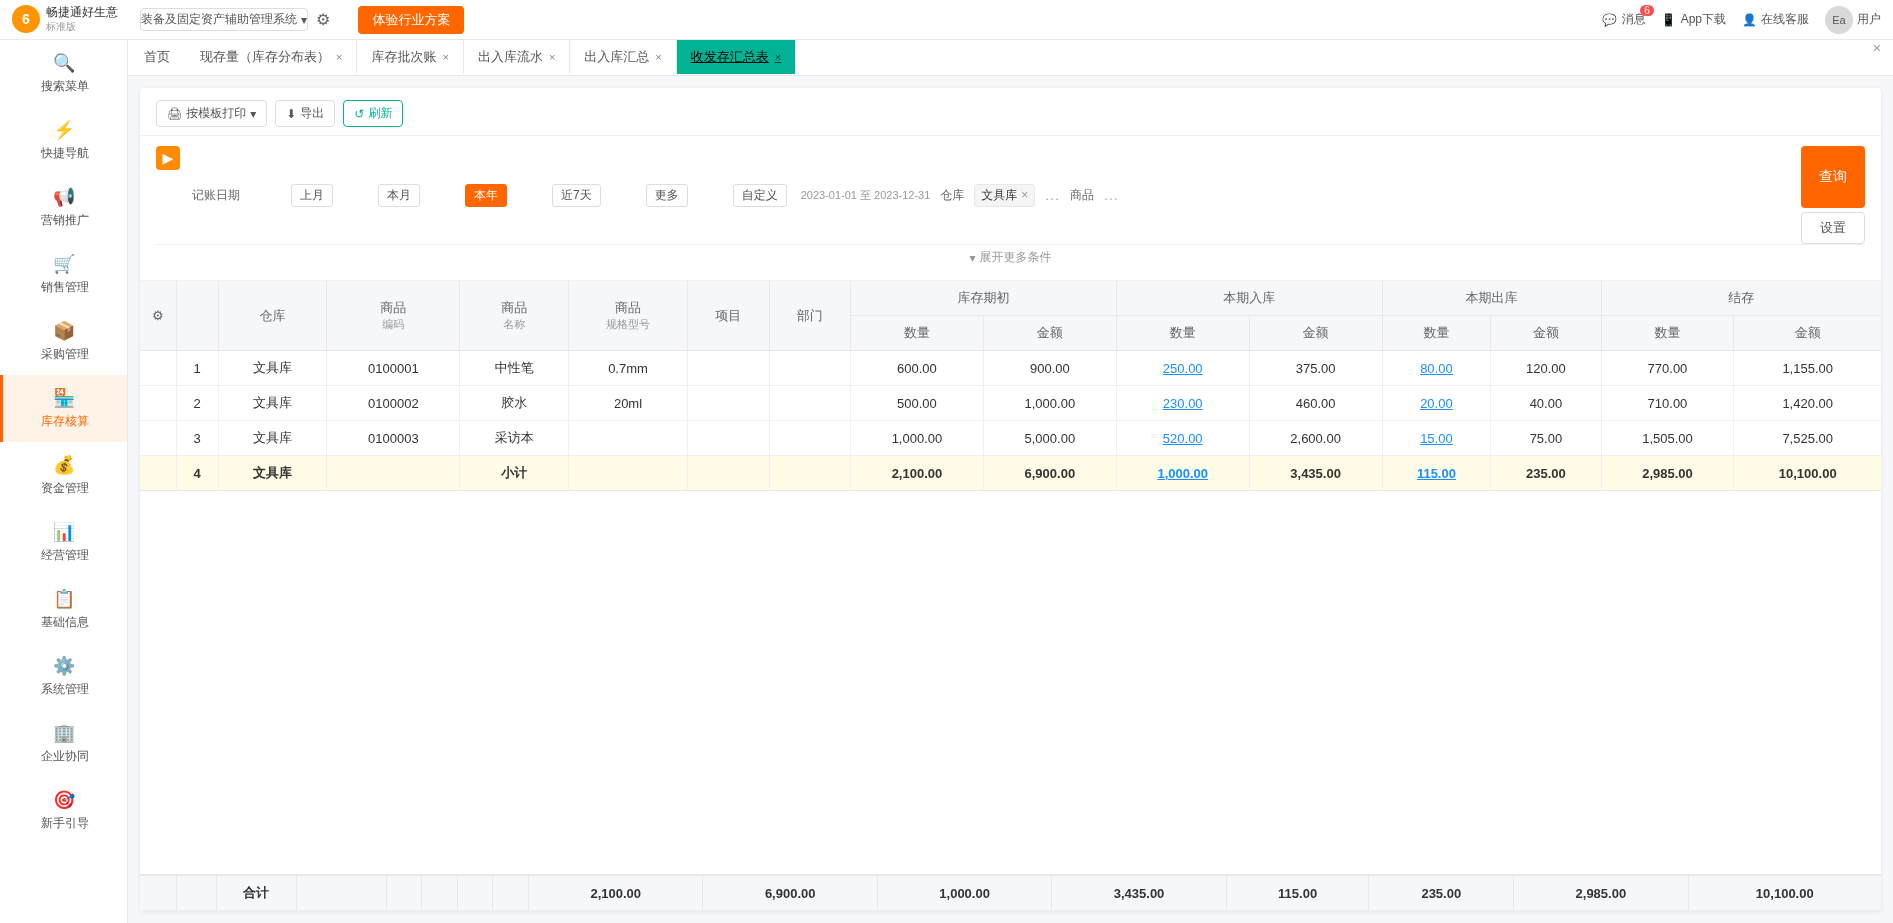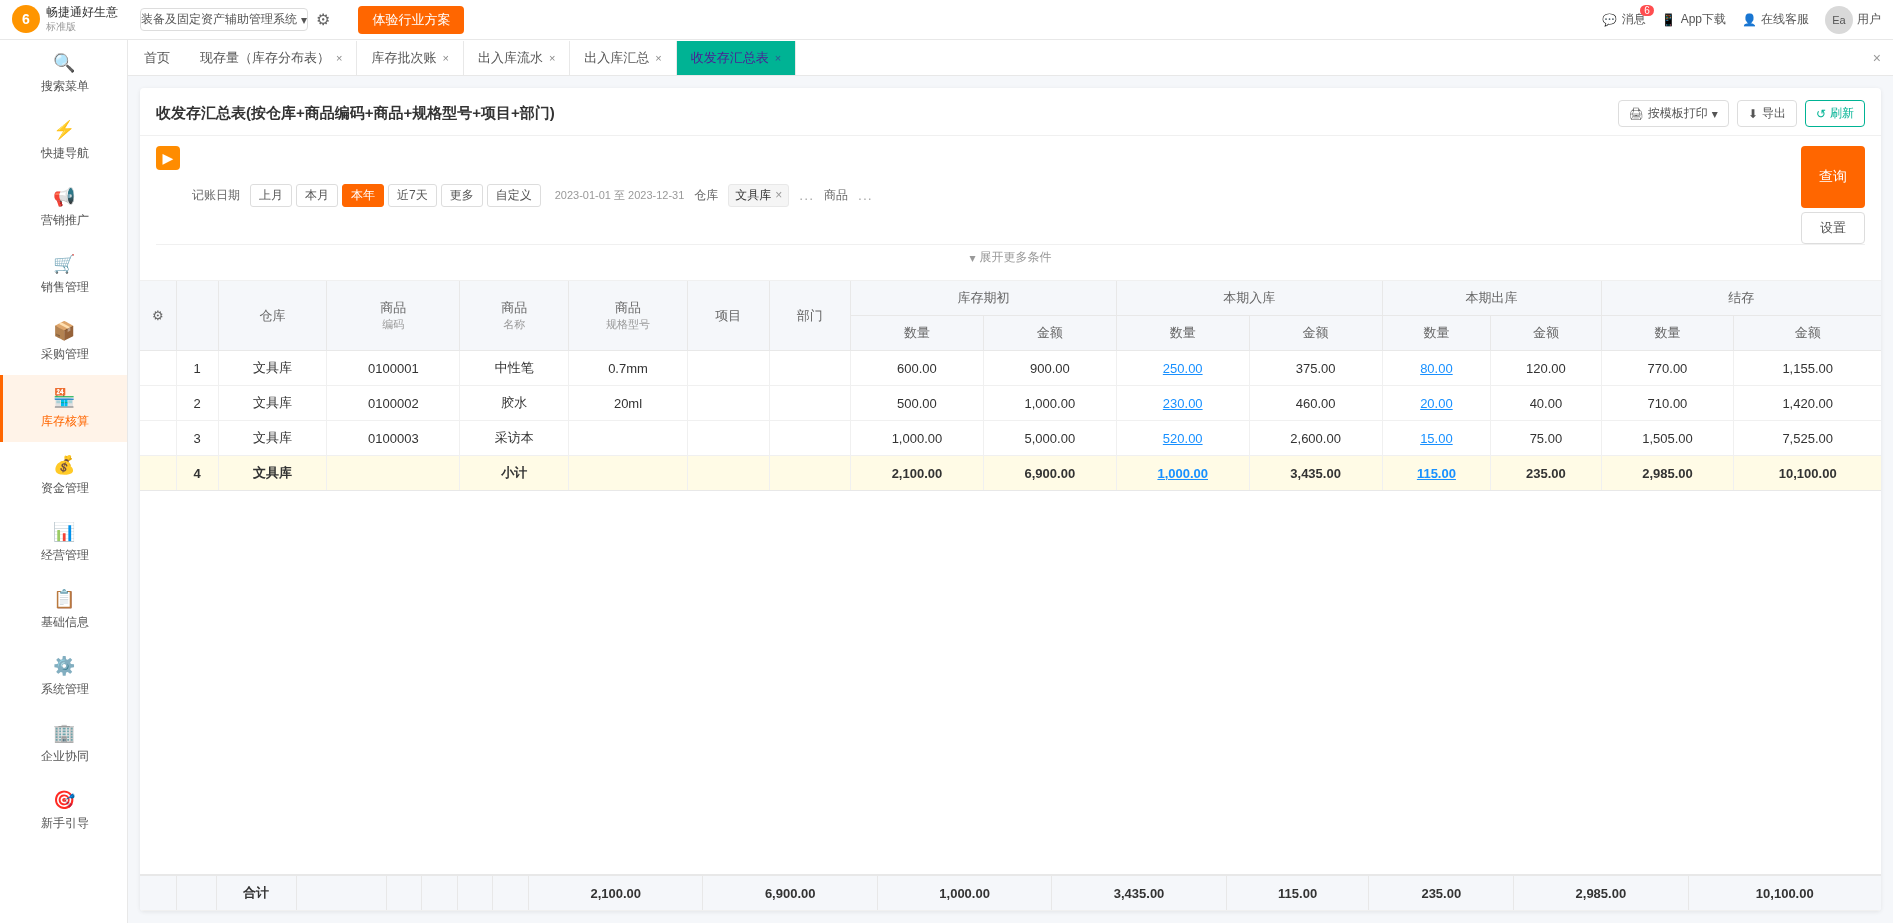--- a/index.html
+++ b/index.html
@@ -24,43 +24,43 @@
     
     .sidebar { width: 128px; background: #fff; border-right: 1px solid #e8e8e8; display: flex; flex-direction: column; flex-shrink: 0; overflow-y: auto; }
     .sidebar-item { display: flex; flex-direction: column; align-items: center; padding: 12px 8px; cursor: pointer; color: #555; font-size: 12px; gap: 4px; border-left: 3px solid transparent; }
     .sidebar-item.active { background: #fff3e8; color: #ff6600; border-left-color: #ff6600; }
     .sidebar-icon { font-size: 18px; }
 
     
     .content-area { flex: 1; display: flex; flex-direction: column; overflow: hidden; }
 
     
-    .tabs-bar { display: flex; align-items: center; background: #fff; border-bottom: 1px solid #e8e8e8; padding: 0 0 0 0; flex-shrink: 0; min-height: 36px; }
+    .tabs-bar { display: flex; align-items: flex-start; background: #fff; border-bottom: 1px solid #e8e8e8; padding: 0 0 0 0; flex-shrink: 0; min-height: 36px; }
     .tab { display: flex; align-items: center; padding: 8px 14px; font-size: 13px; color: #555; cursor: pointer; border-right: 1px solid #e8e8e8; white-space: nowrap; position: relative; }
-    .tab.active { background: #00b394; color: #4c1d95; }
+    .tab.active { background: #00b394; color: #000000; text-decoration: underline; }
     .tab-close { margin-left: 6px; font-size: 11px; opacity: 0.7; cursor: pointer; }
     .tab-home { padding: 8px 16px; font-size: 13px; color: #555; cursor: pointer; }
     .close-all { margin-left: auto; padding: 0 12px; color: #999; cursor: pointer; font-size: 14px; }
 
     
     .page-content { flex: 1; overflow: auto; padding: 0; background: #f5f7fa; display: flex; flex-direction: column; }
 
     
     .card { background: #fff; margin: 12px; border-radius: 4px; box-shadow: 0 1px 4px rgba(0,0,0,0.08); flex: 1; display: flex; flex-direction: column; overflow: hidden; }
 
     
     .page-title-bar { display: flex; align-items: center; justify-content: space-between; padding: 12px 16px 8px; border-bottom: 1px solid #f0f0f0; }
     .page-title { font-size: 15px; font-weight: bold; color: #333; }
     .title-actions { display: flex; align-items: center; gap: 8px; }
     .action-btn { display: flex; align-items: center; gap: 4px; padding: 4px 10px; border: 1px solid #ddd; border-radius: 4px; font-size: 12px; color: #555; cursor: pointer; background: #fff; }
     .refresh-btn { color: #00b394; border-color: #00b394; }
     .filter-toggle { width: 24px; height: 24px; background: #ff8c00; color: white; border-radius: 4px; display: flex; align-items: center; justify-content: center; cursor: pointer; font-size: 14px; flex-shrink: 0; }
     .filter-label { font-size: 12px; color: #666; white-space: nowrap; }
     .date-btns { display: flex; align-items: center; gap: 4px; }
-    .date-btn { padding: 2px 8px; border: 1px solid #ddd; border-radius: 3px; font-size: 12px; cursor: pointer; background: #fff; color: #555; }
+    .date-btn { padding: 2px 8px; border: 1px solid #ddd; border-radius: 3px; font-size: 12px; cursor: pointer; background: #fff; color: #555; margin-left: 41px; }
     .date-btn.active { background: #ff6600; color: white; border-color: #ff6600; }
     .date-range { font-size: 11px; color: #999; margin-left: 4px; }
     .filter-tag { display: flex; align-items: center; background: #f5f5f5; border: 1px solid #e8e8e8; border-radius: 3px; padding: 2px 6px; font-size: 12px; gap: 4px; }
     .filter-tag-close { cursor: pointer; color: #999; }
     .filter-ellipsis { color: #aaa; cursor: pointer; font-size: 14px; letter-spacing: 1px; }
     .query-btn { background: #ff6600; color: white; border: none; border-radius: 4px; padding: 22px 18px; font-size: 14px; cursor: pointer; }
     .setting-btn { border: 1px solid #ddd; color: #555; border-radius: 4px; padding: 6px 12px; font-size: 13px; cursor: pointer; background: #fff; }
 
     .expand-conditions { display: flex; align-items: center; justify-content: center; padding: 4px; border-top: 1px solid #f0f0f0; cursor: pointer; color: #999; font-size: 12px; gap: 4px; }
 
@@ -201,21 +201,20 @@
         <span>收发存汇总表</span>
         <span class="tab-close">×</span>
       </div>
       <div class="close-all">×</div>
     </div>
 
     <div class="page-content">
       <div class="card">
 
         <div class="page-title-bar">
-          <div class="page-title">收发存汇总表(按仓库+商品编码+商品+规格型号+项目+部门)</div>
           <div class="title-actions">
             <div class="action-btn">
               <span>🖨</span>
               <span>按模板打印</span>
               <span>▾</span>
             </div>
             <div class="action-btn">
               <span>⬇</span>
               <span>导出</span>
             </div>

